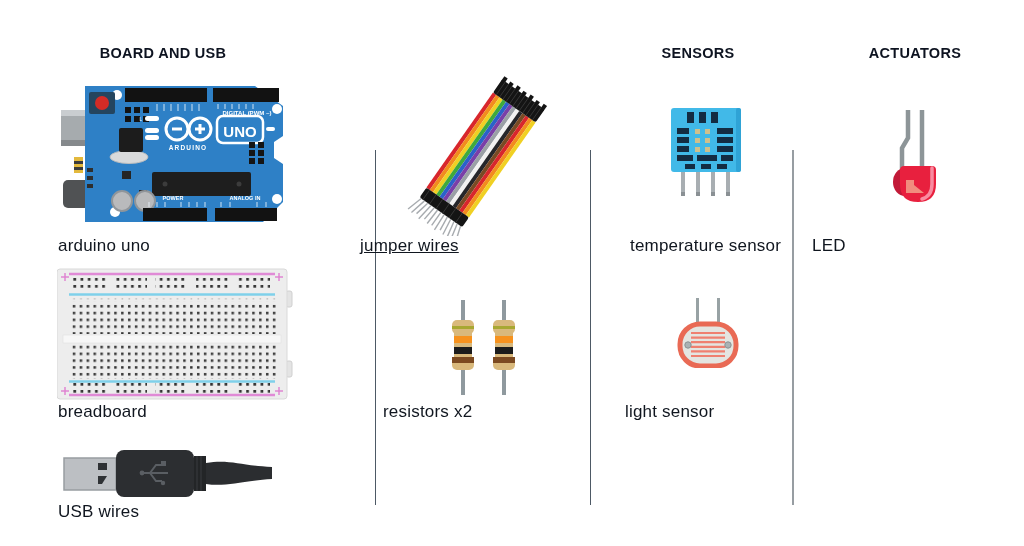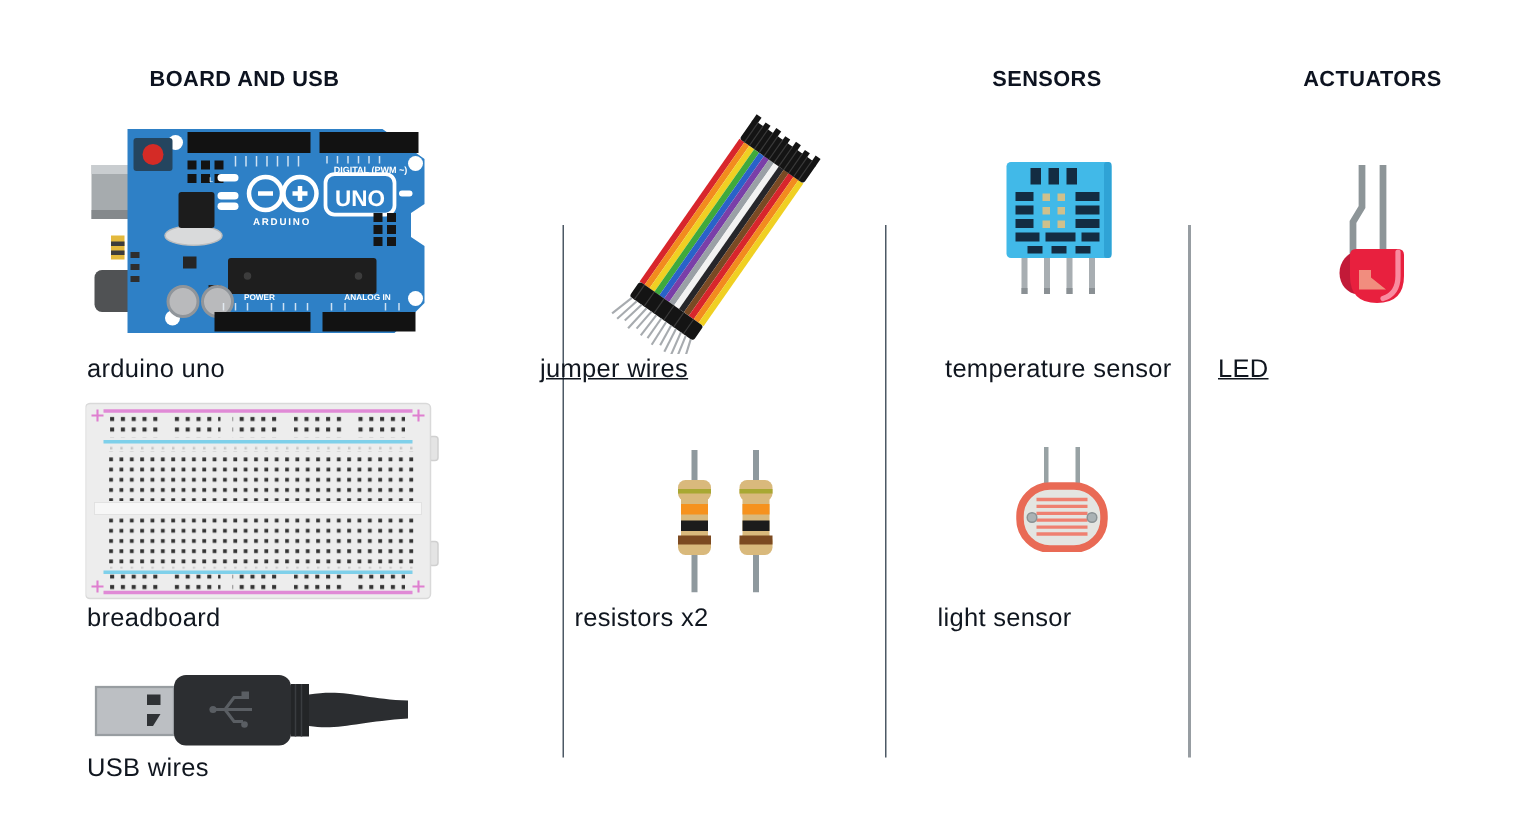--- a/index.html
+++ b/index.html
@@ -401,15 +401,15 @@
 
       <ellipse cx="13" cy="72" rx="12" ry="14" fill="#c21a38"></ellipse>
 
       <path d="M8,60 Q8,56 12,56 L40,56 Q44,56 44,60 L44,74 Q44,92 26,92 Q8,92 8,74 Z" fill="#e8203e"></path>
 
       <path d="M40,58 L40,74 Q40,86 30,89" fill="none" stroke="#f98ba0" stroke-width="3.5" stroke-linecap="round"></path>
 
       <polygon points="14,70 14,83 32,83 22,75 22,70" fill="#f2a189" opacity="0.85"></polygon>
     </svg>
   </div>
-  <div class="lbl" style="left:812px;top:237px;text-decoration:underline;">LED</div>
+  <div class="lbl" style="left:812px;top:237px;">LED</div>
 
 </div>
 
 </body></html>

